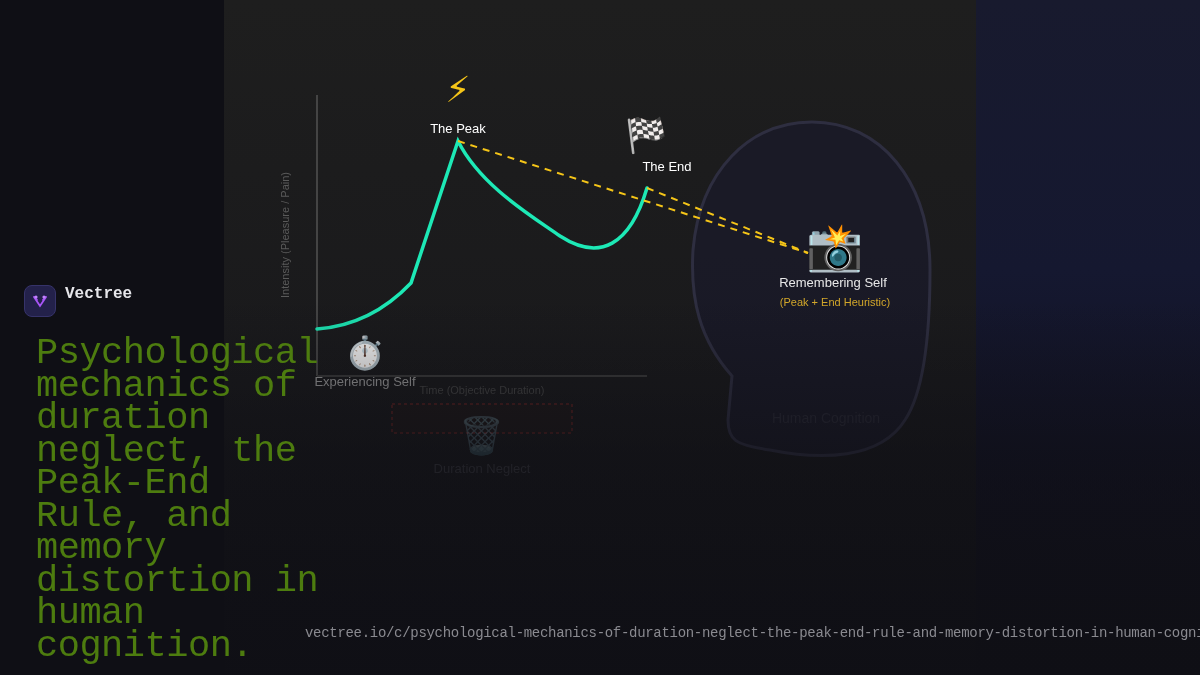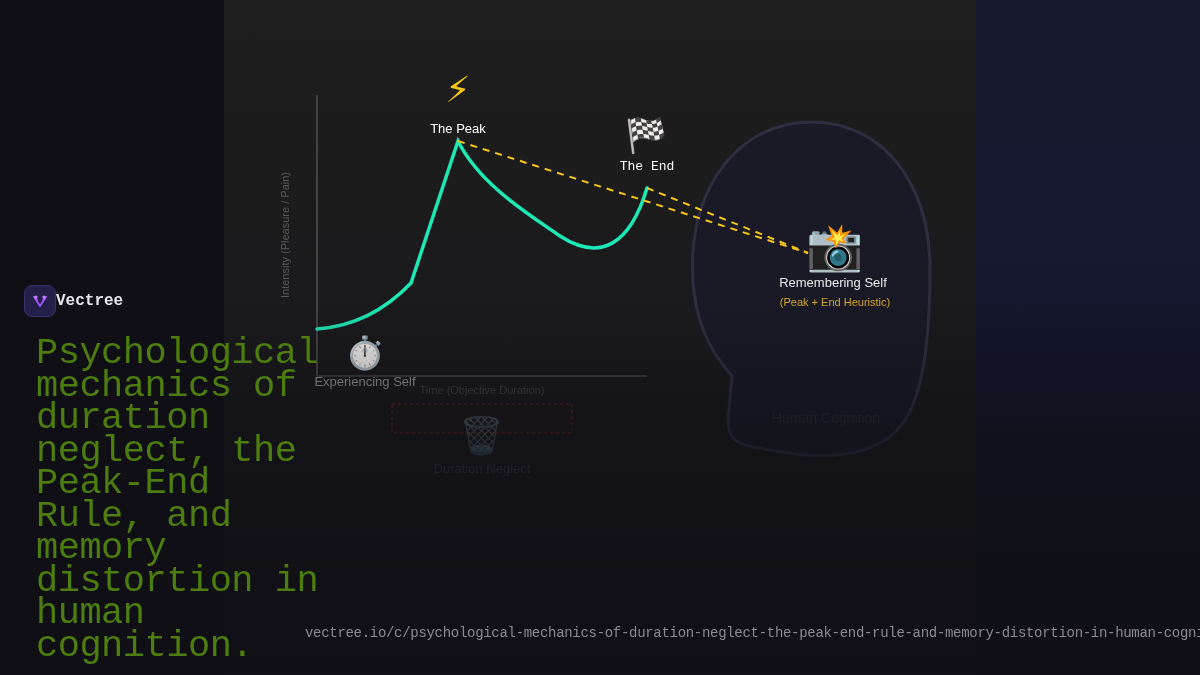--- a/index.html
+++ b/index.html
@@ -6,21 +6,21 @@
     body { width:1200px; height:675px; overflow:hidden; background:#0f0f15; position:relative; font-family:"Liberation Sans", sans-serif; }
     .panel { position:absolute; left:224px; top:0; width:752px; height:675px;
       background:linear-gradient(180deg,#1e1e1e 0%,#1a1a1c 50%,#121217 100%); }
     .right-glow { position:absolute; left:976px; top:0; width:224px; height:675px;
       background:linear-gradient(180deg,#181a2e 0%,#151830 40%,#111120 75%,#0f0f15 100%); }
     .bottom-fade { position:absolute; left:0; top:300px; width:1200px; height:375px;
       background:linear-gradient(180deg,rgba(15,15,21,0) 0%,rgba(15,15,21,0.55) 40%,rgba(15,15,21,0.9) 100%); pointer-events:none; }
     svg.diagram { position:absolute; left:0; top:0; }
     .label { position:absolute; white-space:nowrap; transform:translateX(-50%); }
     .emoji { position:absolute; transform:translateX(-50%); font-family:"DejaVu Sans", sans-serif; line-height:1; }
-    .brand { position:absolute; left:24px; top:285px; display:flex; align-items:center; }
+    .brand { position:absolute; left:24px; top:285px; display:flex; align-items:flex-start; gap:9px; }
     .logo { width:32px; height:32px; border-radius:8px; background:#23214a; border:1px solid #36336a; display:flex; align-items:center; justify-content:center; box-sizing:border-box; }
     .brand-name { color:#e6e6ea; font-family:"Liberation Mono", monospace; font-weight:bold; font-size:16px; }
     .title { position:absolute; left:24px; top:325px; width:300px; margin:12px; color:#4d7c0f;
       font-family:"Liberation Mono", monospace; font-weight:normal; font-size:37px; line-height:32.5px; letter-spacing:-0.5px; }
     .url { position:absolute; left:305px; top:625px; color:#8a8a90; font-family:"Liberation Mono", monospace; font-size:14px; white-space:nowrap; letter-spacing:-0.3px; }
   </style>
 </head>
 <body>
 
 <div class="panel"></div>
@@ -41,21 +41,21 @@
   <rect x="392" y="404" width="180" height="29" fill="#221818" fill-opacity="0.5" stroke="#5a2020" stroke-width="1.5" stroke-dasharray="3,3"></rect>
 </svg>
 
 <span class="label" style="left:285px;top:235px;transform:translate(-50%,-50%) rotate(-90deg);color:#5a5a5a;font-size:11px;">Intensity (Pleasure / Pain)</span>
 <span class="label" style="left:482px;top:384px;color:#444;font-size:11px;">Time (Objective Duration)</span>
 
 <span class="emoji" style="left:458px;top:72px;font-size:36px;color:#f5c518;">⚡</span>
 <span class="label" style="left:458px;top:112px;color:#fff;font-size:13px;margin-top:9px;">The Peak</span>
 
 <span class="emoji" style="left:647px;top:118px;font-size:34px;">🏁</span>
-<span class="label" style="left:647px;top:159px;color:#fff;font-size:13px;font-family:Liberation Mono, monospace;">The End</span>
+<span class="label" style="left:667px;top:159px;color:#fff;font-size:13px;">The End</span>
 
 <span class="emoji" style="left:365px;top:337px;font-size:32px;">⏱️</span>
 <span class="label" style="left:365px;top:374px;color:#999;font-size:13px;">Experiencing Self</span>
 
 <span class="emoji" style="left:482px;top:418px;font-size:36px;opacity:0.35;">🗑️</span>
 <span class="label" style="left:482px;top:461px;color:#3a3a40;font-size:13px;">Duration Neglect</span>
 
 <span class="emoji" style="left:835px;top:224px;font-size:46px;">📸</span>
 <span class="label" style="left:833px;top:275px;color:#e8e8e8;font-size:13px;">Remembering Self</span>
 <span class="label" style="left:835px;top:296px;color:#d4a82a;font-size:11px;">(Peak + End Heuristic)</span>

